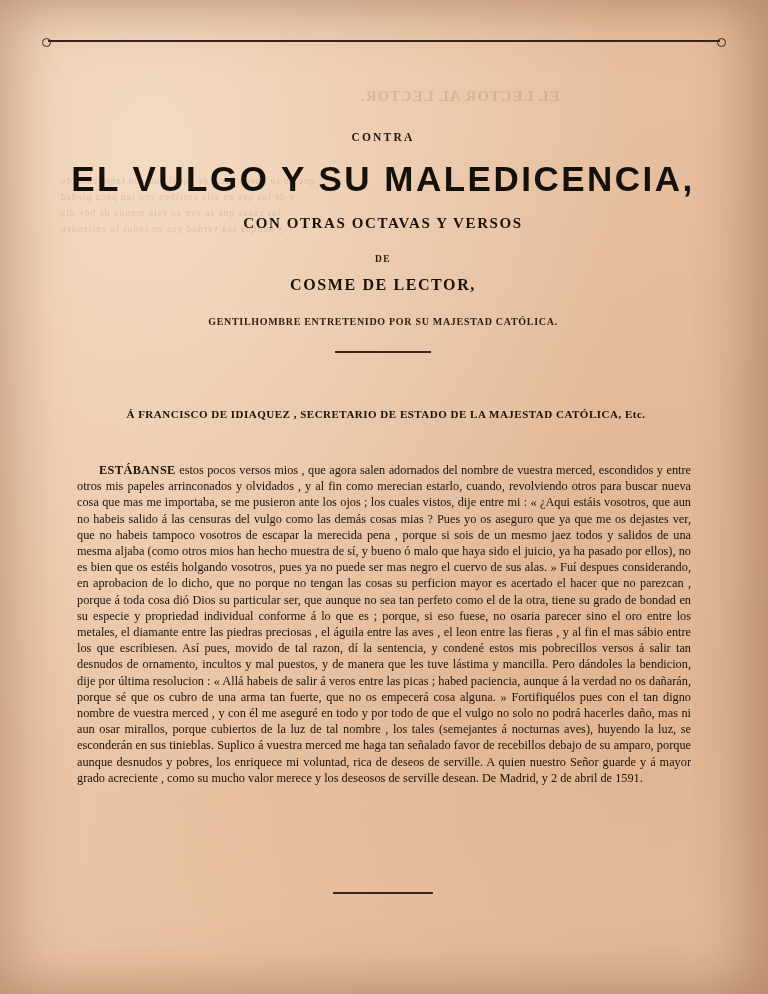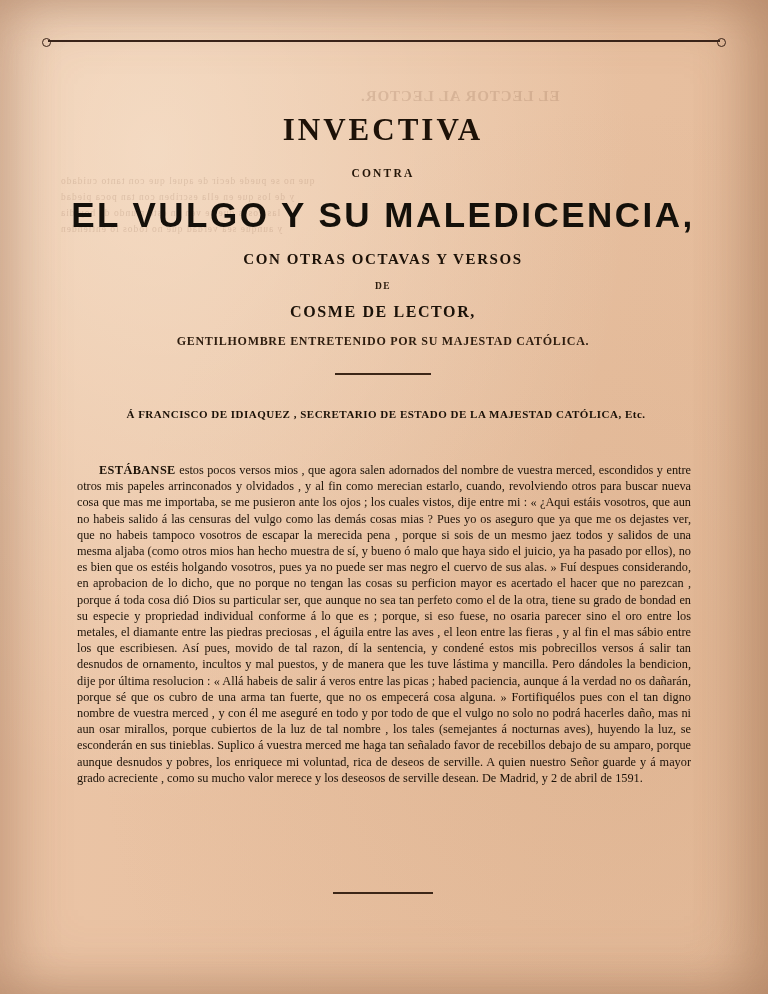--- a/index.html
+++ b/index.html
@@ -120,36 +120,36 @@
     font-family: Liberation Sans, sans-serif;
   }
   .t-sub {
     margin-top: 16px;
     font-size: 15px;
     letter-spacing: 1.6px;
     font-weight: bold;
     color: #1d1208;
   }
   .t-de {
-    margin-top: 13px;
+    margin-top: 22px;
     font-size: 9.5px;
     letter-spacing: 1.5px;
     font-weight: bold;
     color: #2b1b0d;
   }
   .t-author {
     margin-top: 12px;
     font-size: 16px;
     letter-spacing: 1.6px;
     font-weight: bold;
     color: #1a1108;
   }
   .t-author-sub {
-    margin-top: 13px;
-    font-size: 12px;
+    margin-top: 22px;
+    font-size: 10px;
     letter-spacing: 0.7px;
     font-weight: bold;
     color: #2e1d0f;
   }
   .divider {
     margin: 0 auto;
     width: 96px;
     height: 0;
     border-top: 2px solid #3c2617;
   }
@@ -207,21 +207,20 @@
     <div class="bleed bleed-line" style="top:192px;">las cosas que se ven en este mundo de hoy dia</div>
     <div class="bleed bleed-line" style="top:208px;">y aunque sea verdad que no todos lo entienden</div>
 
     <div class="rule-top">
       <span class="cap l"></span>
       <span class="bar"></span>
       <span class="cap r"></span>
     </div>
 
     <div id="title-block">
-      <div class="center t-invectiva">INVECTIVA</div>
       <div class="center t-contra">CONTRA</div>
       <div class="center t-main">EL VULGO Y SU MALEDICENCIA,</div>
       <div class="center t-sub">CON OTRAS OCTAVAS Y VERSOS</div>
       <div class="center t-de">DE</div>
       <div class="center t-author">COSME DE LECTOR,</div>
       <div class="center t-author-sub">GENTILHOMBRE ENTRETENIDO POR SU MAJESTAD CATÓLICA.</div>
       <div class="divider-wrap">
         <div class="divider"></div>
       </div>
     </div>

